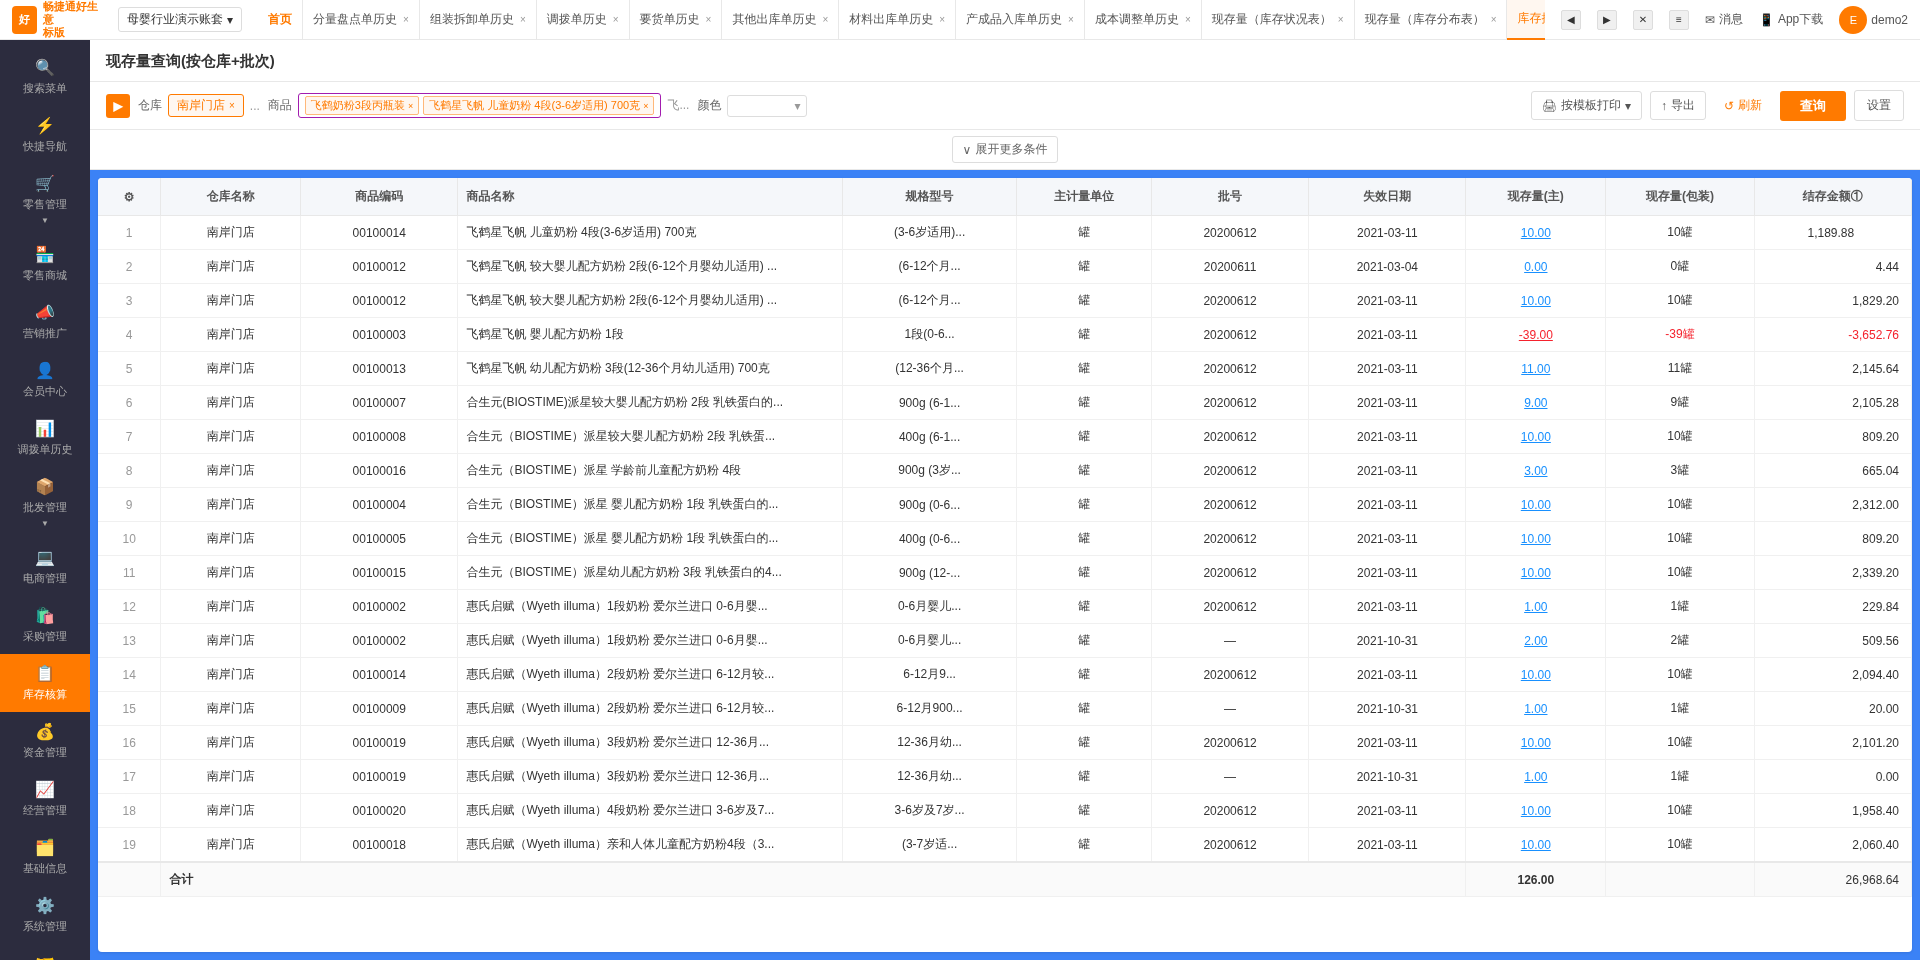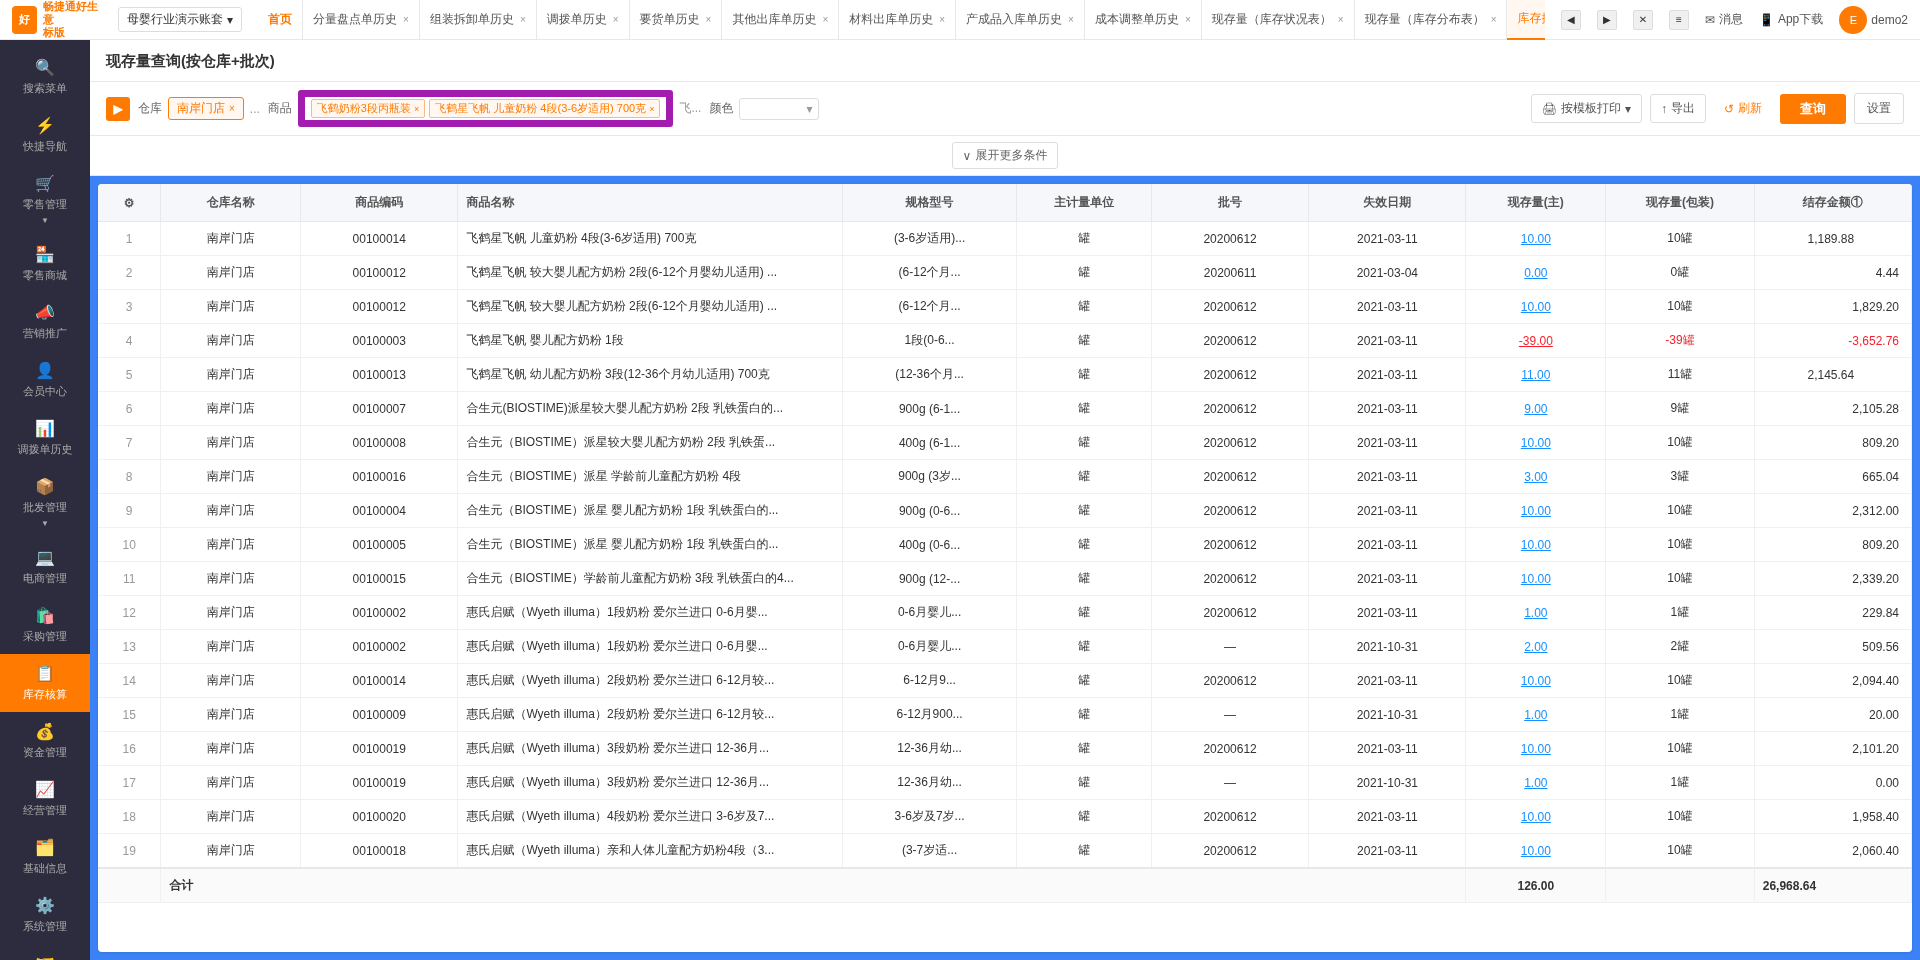--- a/index.html
+++ b/index.html
@@ -45,21 +45,21 @@
     .btn-export { display: flex; align-items: center; gap: 4px; padding: 5px 10px; border: 1px solid #ddd; border-radius: 3px; cursor: pointer; font-size: 12px; color: #555; background: #fff; }
     .btn-refresh { display: flex; align-items: center; gap: 4px; padding: 5px 10px; border: none; cursor: pointer; font-size: 12px; color: #ff7a00; background: none; }
     .btn-query { background: #ff7a00; color: white; border: none; padding: 6px 20px; border-radius: 3px; cursor: pointer; font-size: 13px; font-weight: bold; }
     .btn-settings { border: 1px solid #ddd; background: #fff; padding: 6px 12px; border-radius: 3px; cursor: pointer; font-size: 12px; color: #555; }
     .filter-expand-btn { background: #ff7a00; color: white; width: 24px; height: 24px; border-radius: 3px; display: flex; align-items: center; justify-content: center; cursor: pointer; font-size: 12px; font-weight: bold; flex-shrink: 0; }
     .filter-group { display: flex; align-items: center; gap: 6px; }
     .filter-label { color: #666; font-size: 12px; white-space: nowrap; }
     .filter-tag { display: flex; align-items: center; gap: 4px; background: #fff7f0; border: 1px solid #ff7a00; border-radius: 3px; padding: 2px 8px; color: #ff7a00; font-size: 12px; }
     .filter-tag .tag-close { cursor: pointer; color: #ff7a00; font-size: 10px; }
     .filter-dots { color: #999; cursor: pointer; }
-    .product-filter { display: flex; align-items: center; gap: 4px; background: #fff; border: 7px solid #a21caf; border-radius: 3px; padding: 2px 6px; min-width: 200px; flex-wrap: wrap; }
+    .product-filter { display: flex; align-items: center; gap: 4px; background: #fff; border: 1px solid #a21caf; border-radius: 3px; padding: 2px 6px; min-width: 200px; flex-wrap: wrap; }
     .product-tag { display: flex; align-items: center; gap: 3px; background: #fff7f0; border: 1px solid #ffb87a; border-radius: 2px; padding: 1px 5px; color: #ff7a00; font-size: 11px; }
     .product-tag .ptag-close { cursor: pointer; font-size: 9px; }
     .filter-color { display: flex; align-items: center; gap: 6px; }
     .color-dropdown { border: 1px solid #ddd; border-radius: 3px; padding: 3px 6px; background: #fff; font-size: 12px; color: #999; display: flex; align-items: center; gap: 4px; min-width: 80px; cursor: pointer; }
     .expand-more-btn { display: flex; align-items: center; gap: 4px; color: #666; cursor: pointer; font-size: 12px; padding: 4px 10px; border: 1px solid #ddd; border-radius: 3px; background: #fff; margin: 0 auto; }
 
     
     .table-container { flex: 1; overflow: auto; background: #fff; margin: 8px; border-radius: 4px; box-shadow: 0 1px 3px rgba(0,0,0,0.1); }
     table { width: 100%; border-collapse: collapse; font-size: 12px; }
     thead { position: sticky; top: 0; background: #f5f7fa; z-index: 10; }
@@ -383,21 +383,21 @@
     <td class="td-settings">5</td>
     <td>南岸门店</td>
     <td>00100013</td>
     <td class="td-left" style="max-width:220px;overflow:hidden;text-overflow:ellipsis;white-space:nowrap;">飞鹤星飞帆 幼儿配方奶粉 3段(12-36个月幼儿适用) 700克</td>
     <td>(12-36个月...</td>
     <td>罐</td>
     <td>20200612</td>
     <td>2021-03-11</td>
     <td class="td-underline">11.00</td>
     <td class="">11罐</td>
-    <td class="" style="text-align:center;padding-right:12px;">2,145.64</td>
+    <td class="" style="text-align:right;padding-right:12px;">2,145.64</td>
   </tr>
             <tr>
     <td class="td-settings">6</td>
     <td>南岸门店</td>
     <td>00100007</td>
     <td class="td-left" style="max-width:220px;overflow:hidden;text-overflow:ellipsis;white-space:nowrap;">合生元(BIOSTIME)派星较大婴儿配方奶粉 2段 乳铁蛋白的...</td>
     <td>900g (6-1...</td>
     <td>罐</td>
     <td>20200612</td>
     <td>2021-03-11</td>
@@ -454,21 +454,21 @@
     <td>20200612</td>
     <td>2021-03-11</td>
     <td class="td-underline">10.00</td>
     <td class="">10罐</td>
     <td class="" style="text-align:right;padding-right:12px;">809.20</td>
   </tr>
             <tr>
     <td class="td-settings">11</td>
     <td>南岸门店</td>
     <td>00100015</td>
-    <td class="td-left" style="max-width:220px;overflow:hidden;text-overflow:ellipsis;white-space:nowrap;">合生元（BIOSTIME）学龄前儿童配方奶粉 3段 乳铁蛋白的4...</td>
+    <td class="td-left" style="max-width:220px;overflow:hidden;text-overflow:ellipsis;white-space:nowrap;">合生元（BIOSTIME）派星幼儿配方奶粉 3段 乳铁蛋白的4...</td>
     <td>900g (12-...</td>
     <td>罐</td>
     <td>20200612</td>
     <td>2021-03-11</td>
     <td class="td-underline">10.00</td>
     <td class="">10罐</td>
     <td class="" style="text-align:right;padding-right:12px;">2,339.20</td>
   </tr>
             <tr>
     <td class="td-settings">12</td>
@@ -574,19 +574,19 @@
     <td class="">10罐</td>
     <td class="" style="text-align:right;padding-right:12px;">2,060.40</td>
   </tr>
           </tbody>
         <tfoot id="table-footer">
             <tr class="footer-row">
   <td></td>
   <td colspan="7" class="td-left" style="font-weight:bold;">合计</td>
   <td style="font-weight:bold;">126.00</td>
   <td></td>
-  <td style="text-align:left;padding-right:12px;font-weight:bold;">26,968.64</td>
+  <td style="text-align:right;padding-right:12px;font-weight:normal;">26,968.64</td>
 </tr>
           </tfoot>
       </table>
     </div>
   </div>
 </div>
 
 </body></html>

